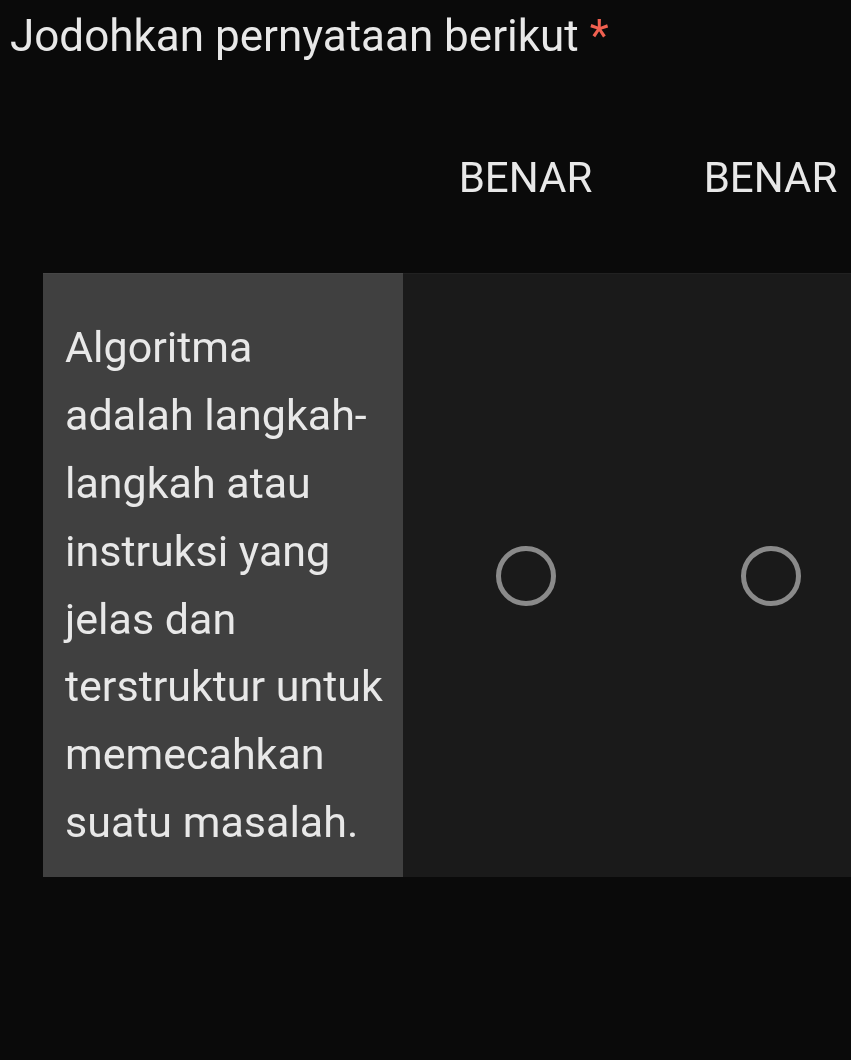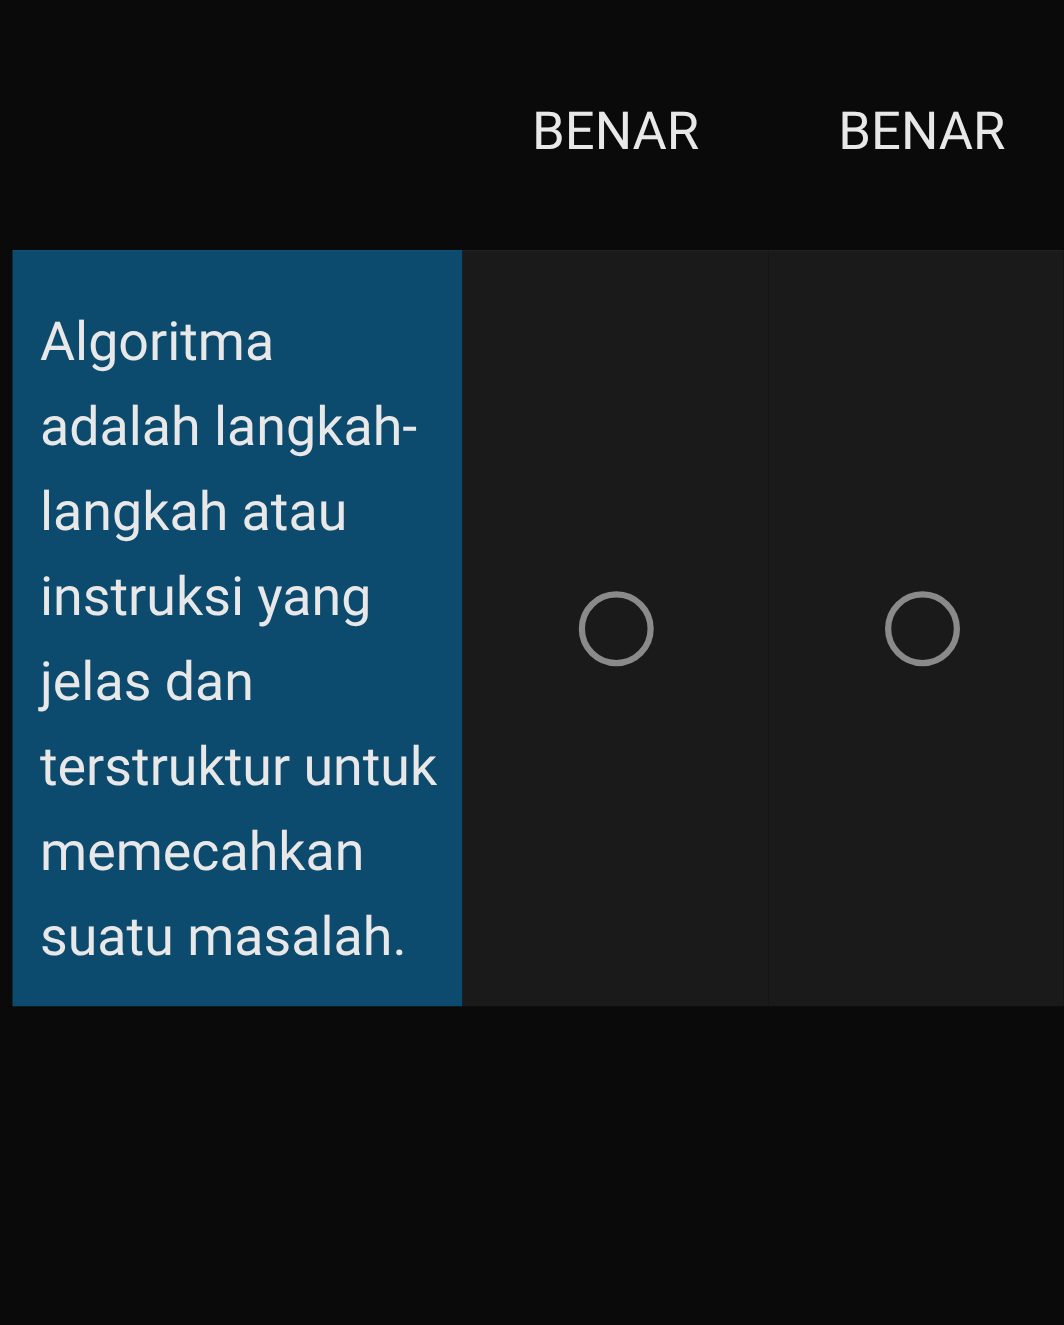--- a/index.html
+++ b/index.html
@@ -24,41 +24,42 @@
       color: #e8e8e8;
       padding: 0 0 20px 0;
       line-height: 1.2;
     }
     .required-asterisk {
       color: #f06050;
     }
     .grid {
       display: grid;
       grid-template-columns: 360px 245px 245px;
+      margin-left: 33px;
     }
     .header-row {
       display: contents;
     }
     .header-cell {
       display: flex;
       align-items: center;
       justify-content: center;
       height: 190px;
       font-size: 42px;
       font-weight: 400;
       color: #e8e8e8;
     }
     .header-cell.empty {
       background: transparent;
     }
     .data-row {
       display: contents;
     }
     .data-cell {
-      background: #0c4a6e;
+      background: #404040;
       padding: 40px 20px 20px 22px;
       border-top: 1px solid rgba(255,255,255,0.03);
     }
     .statement-text {
       font-size: 43px;
       font-weight: 400;
       line-height: 1.58;
       color: #e8e8e8;
     }
     .radio-cell {
@@ -74,20 +75,24 @@
       border: 5px solid #8a8a8a;
       border-radius: 50%;
       cursor: pointer;
       background: transparent;
     }
   </style>
 </head>
 <body>
 
 <div class="question-container">
+  <h2 class="question-title">
+    <span>Jodohkan pernyataan berikut</span>
+    <span class="required-asterisk">*</span>
+  </h2>
 
   <div class="grid">
     <div class="header-row">
       <div class="header-cell empty"></div>
       <div class="header-cell">
         <span>BENAR</span>
       </div>
       <div class="header-cell">
         <span>BENAR</span>
       </div>

